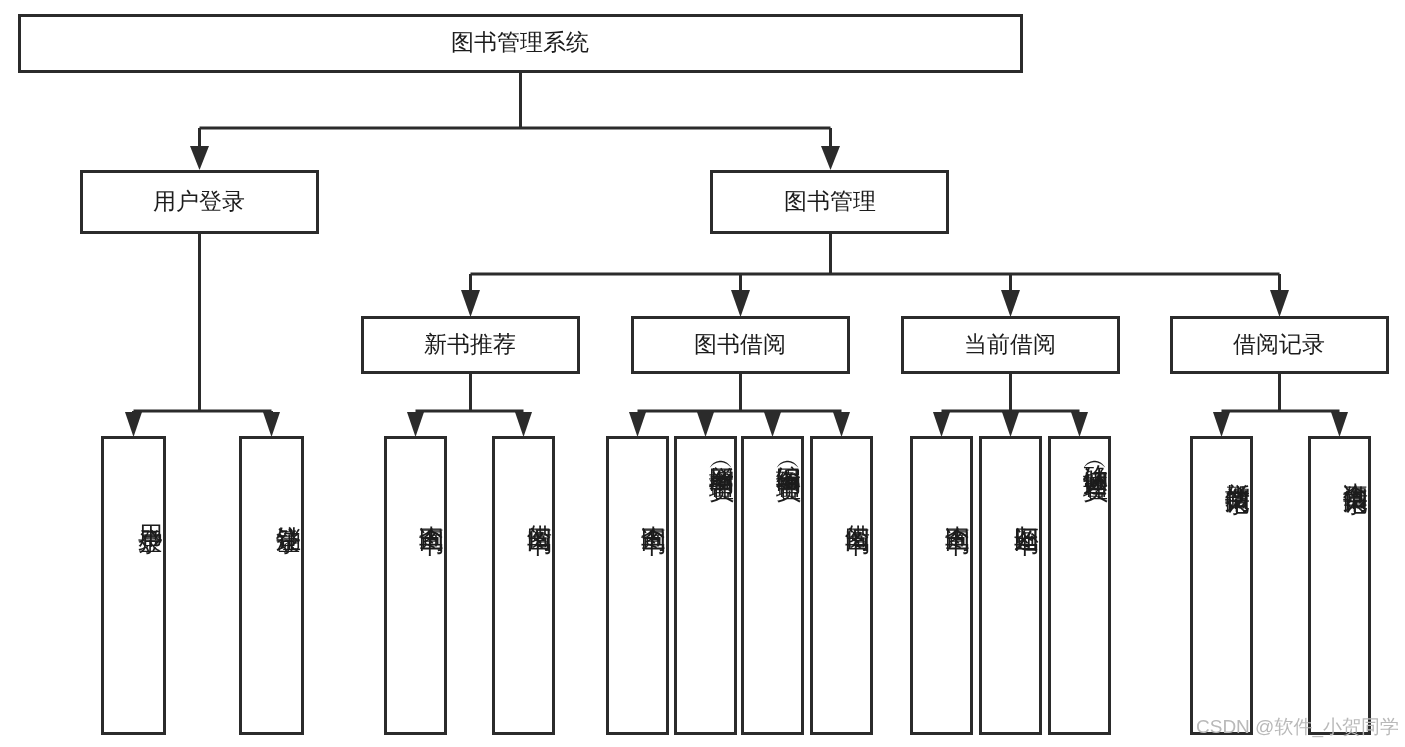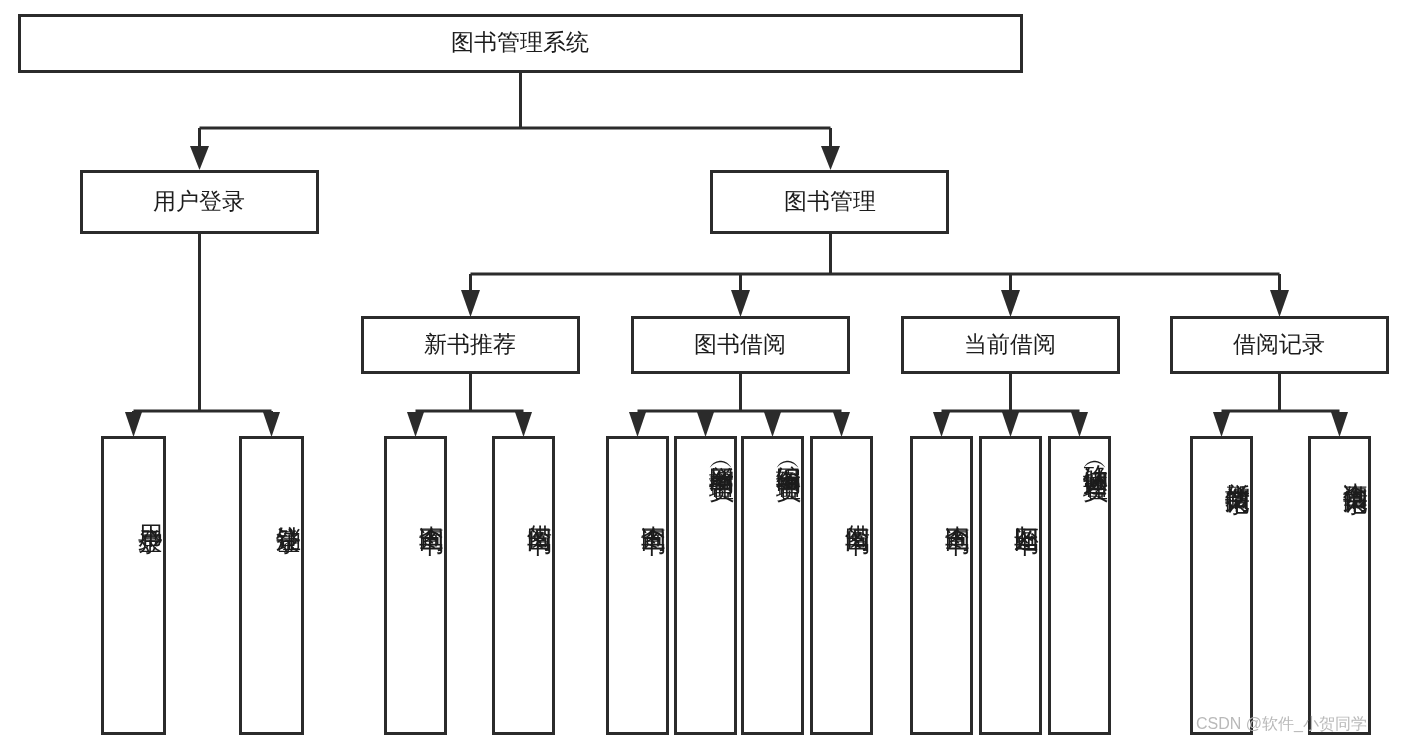--- a/index.html
+++ b/index.html
@@ -56,21 +56,21 @@
     line-height: 1.06;
     letter-spacing: 2px;
     color: #1c1c1c;
     white-space: nowrap;
     text-align: center;
     pointer-events: none;
   }
   .watermark {
     position: absolute;
     font-family: "Liberation Sans", "DejaVu Sans", sans-serif;
-    font-size: 16px;
+    font-size: 19px;
     color: #b9b9b9;
     white-space: nowrap;
   }
 </style>
 </head>
 <body>
 
 <div id="diagram-root">
 
   <svg class="diagram-canvas" viewBox="0 0 1405 747">

